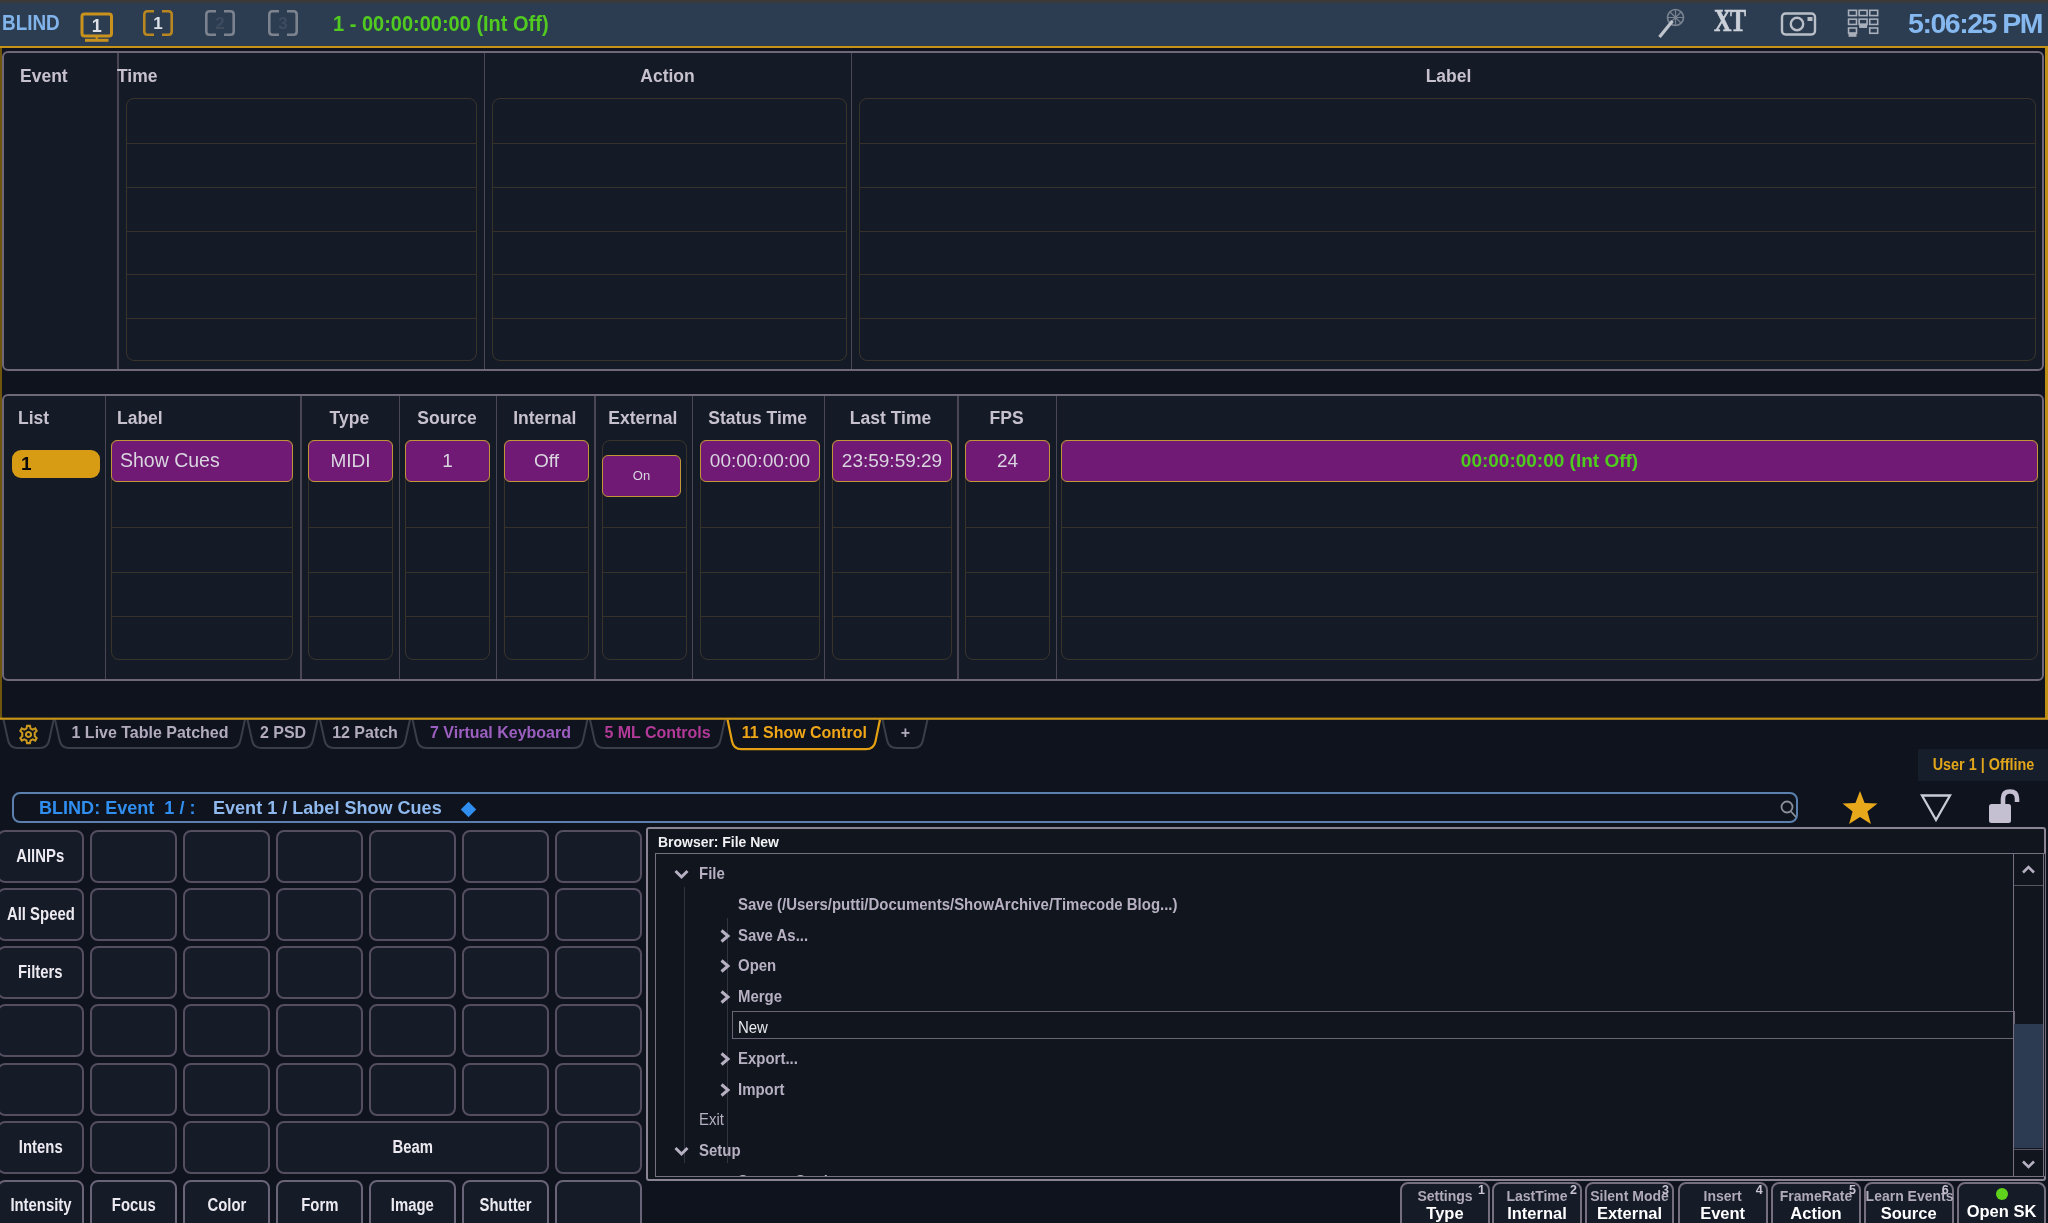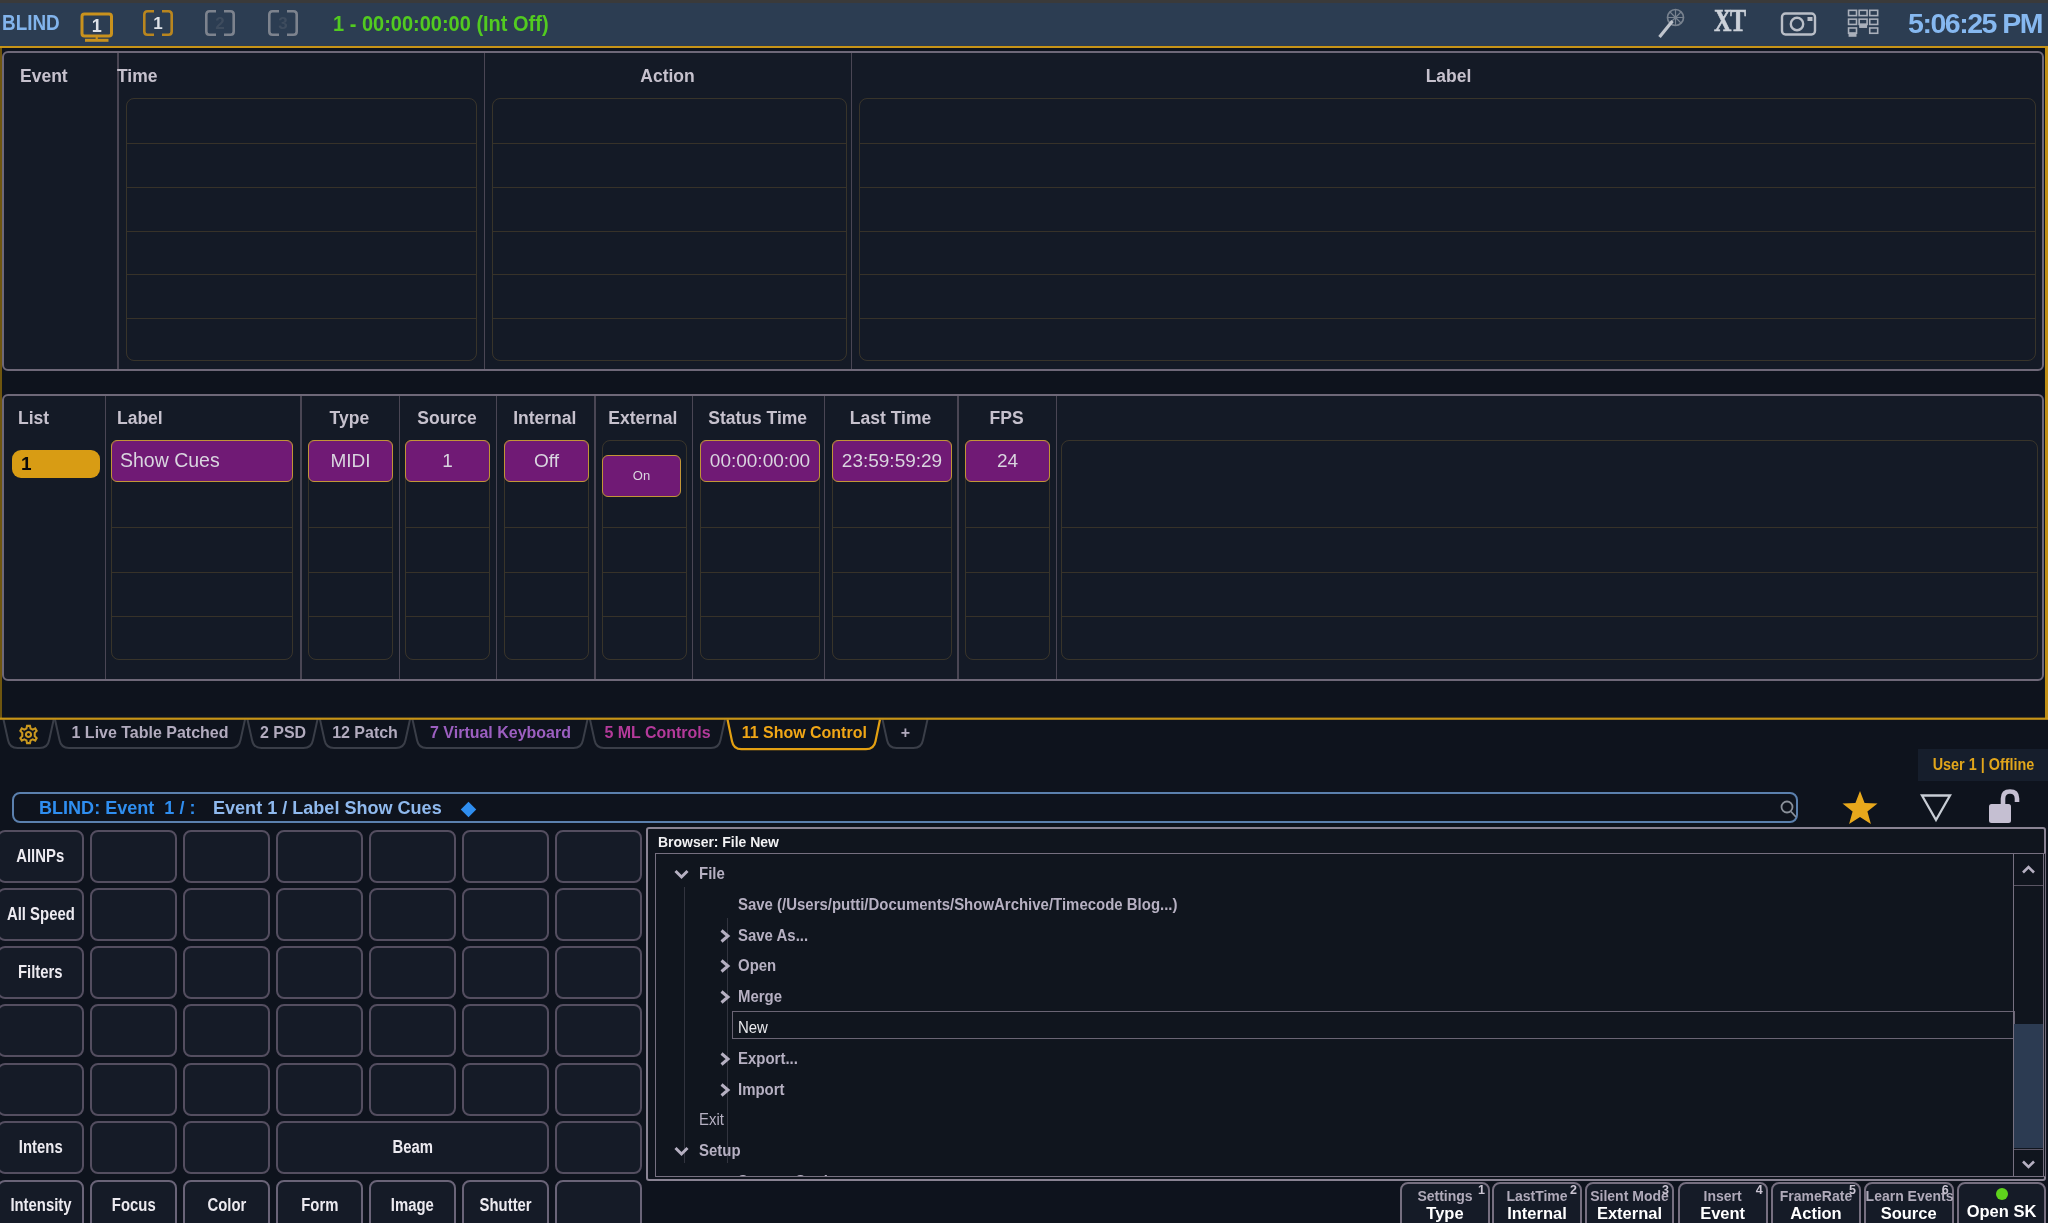--- a/index.html
+++ b/index.html
@@ -142,20 +142,21 @@
     <div class="hdr" style="left:953.4px;width:98.3px;top:12px;text-align:center;">FPS</div>
     <div class="abs" style="left:8px;top:54px;width:88px;height:28px;background:#d89c14;border-radius:9px;color:#0a0a0a;font-size:19px;font-weight:bold;line-height:28px;padding-left:9px;">1</div>
     <div class="cell" style="left:107px;top:44px;width:182px;height:42px;font-size:19.5px;line-height:39px;padding-left:8px;">Show Cues</div>
     <div class="cell" style="left:304px;top:44px;width:85px;height:42px;font-size:19px;line-height:39px;text-align:center;">MIDI</div>
     <div class="cell" style="left:401px;top:44px;width:85px;height:42px;font-size:19px;line-height:39px;text-align:center;">1</div>
     <div class="cell" style="left:500px;top:44px;width:85px;height:42px;font-size:19px;line-height:39px;text-align:center;">Off</div>
     <div class="cell" style="left:598px;top:59px;width:79px;height:42px;font-size:13px;line-height:39px;text-align:center;">On</div>
     <div class="cell" style="left:696px;top:44px;width:120px;height:42px;font-size:19px;line-height:39px;text-align:center;">00:00:00:00</div>
     <div class="cell" style="left:828px;top:44px;width:120px;height:42px;font-size:19px;line-height:39px;text-align:center;">23:59:59:29</div>
     <div class="cell" style="left:961px;top:44px;width:85px;height:42px;font-size:19px;line-height:39px;text-align:center;">24</div>
+    <div class="cell" style="left:1057px;top:44px;width:977px;height:42px;font-size:19px;line-height:39px;text-align:center;color:#4ecc1e;font-weight:bold;">00:00:00:00 (Int Off)</div>
     <div class="ibox" style="left:107px;top:44px;width:182px;height:220px;">
       <div class="rline" style="top:86px;"></div>
       <div class="rline" style="top:130.5px;"></div>
       <div class="rline" style="top:175px;"></div>
     </div>
     <div class="ibox" style="left:304px;top:44px;width:85px;height:220px;">
       <div class="rline" style="top:86px;"></div>
       <div class="rline" style="top:130.5px;"></div>
       <div class="rline" style="top:175px;"></div>
     </div>

